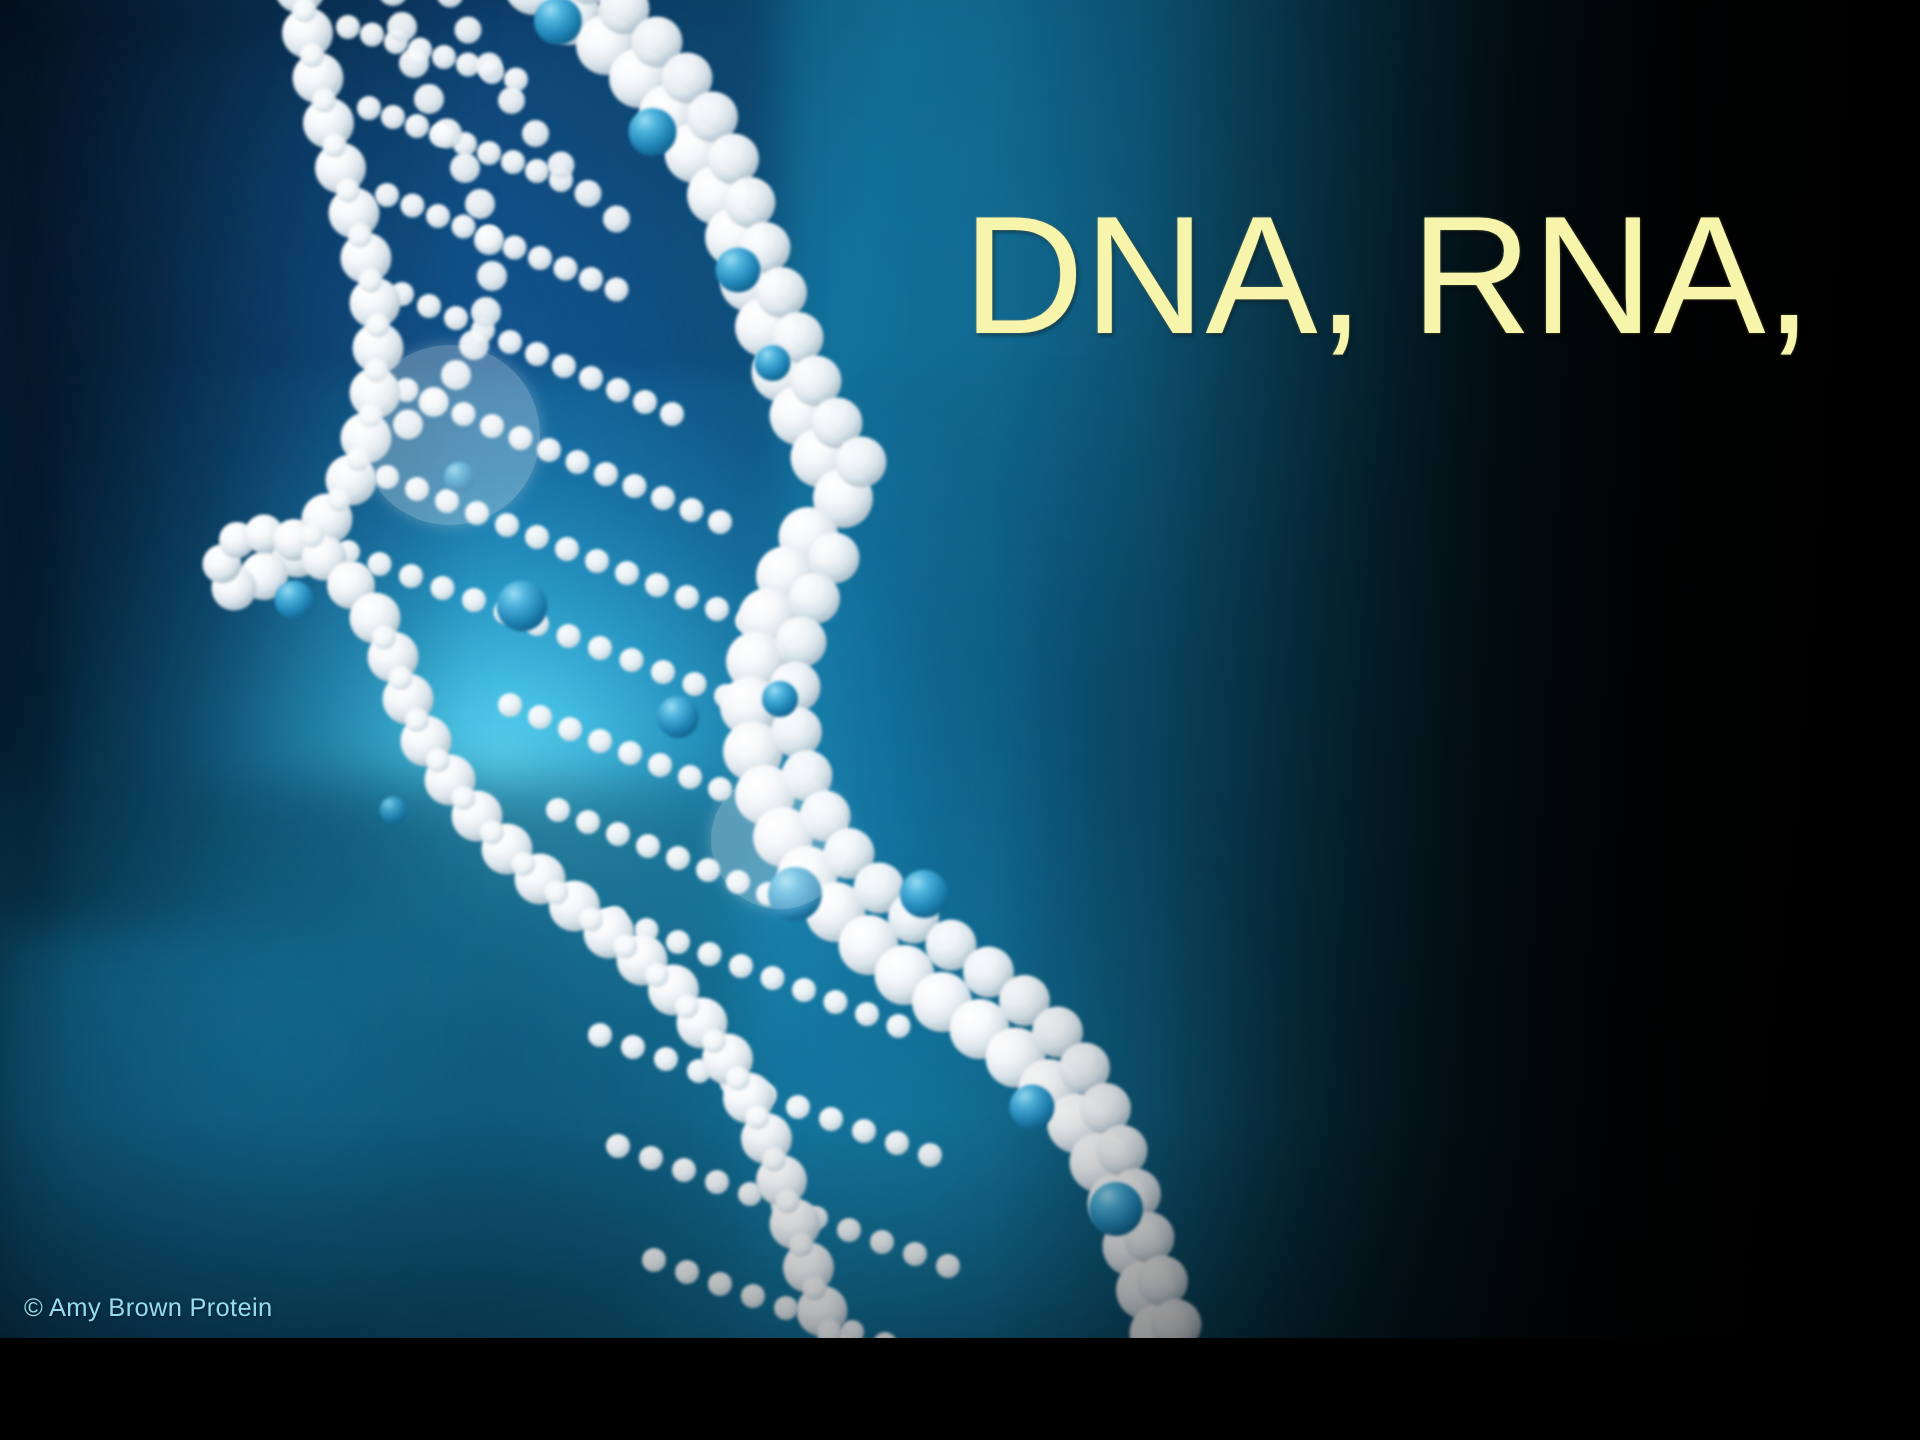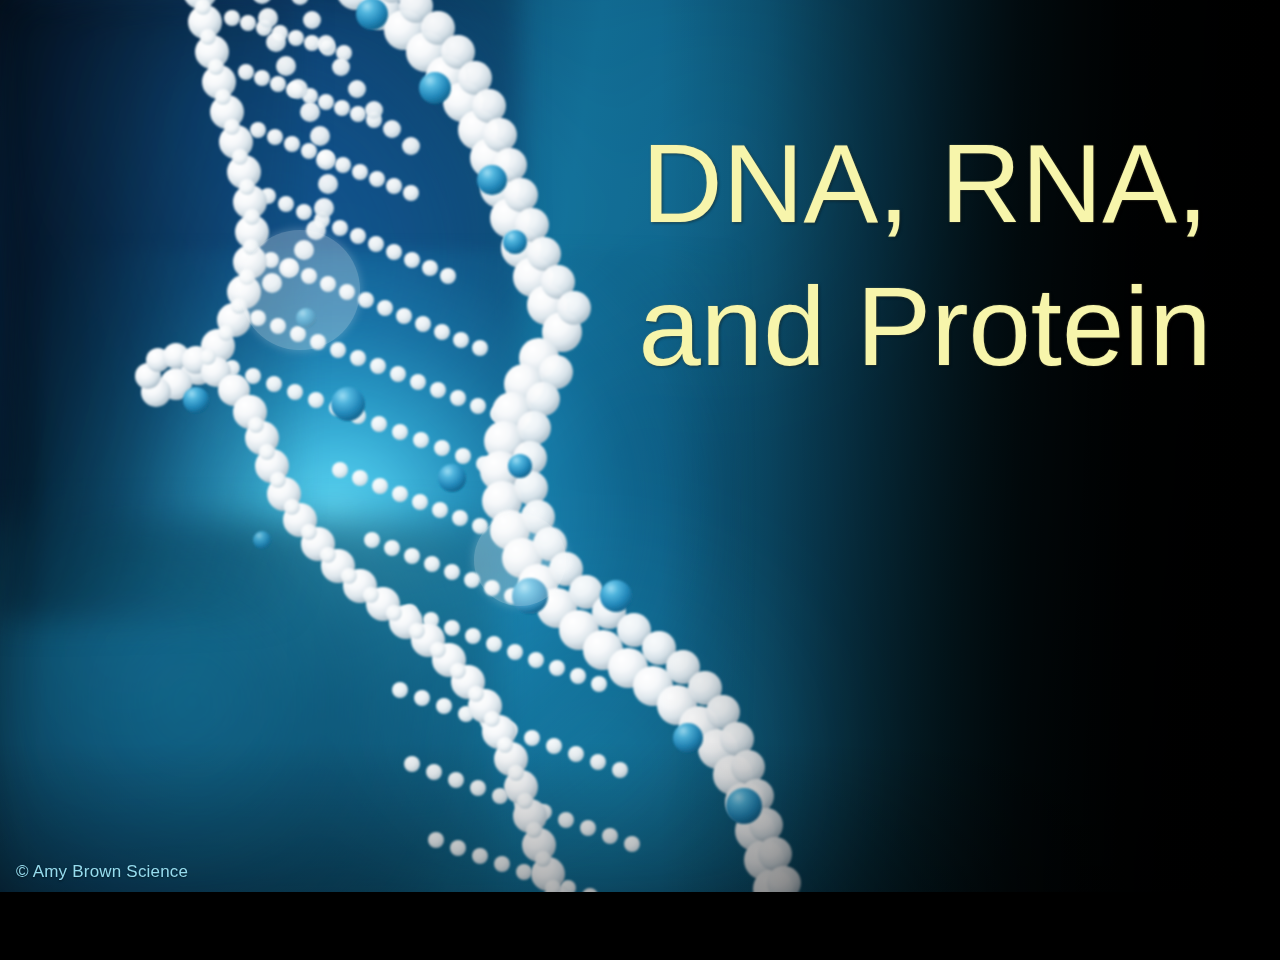--- a/index.html
+++ b/index.html
@@ -608,18 +608,17 @@
         <circle cx="520" cy="560" r="46" fill="#ffffff"></circle>
       </g>
     </svg>
   </div>
 
   <div class="bg-right-black"></div>
   <div class="bg-bottom-shade"></div>
 
   <div class="title-block">
     <div class="title-line">DNA, RNA,</div>
-    <div class="title-line">and Protein</div>
   </div>
 
-  <div class="credit">© Amy Brown Science</div>
+  <div class="credit">© Amy Brown Protein</div>
 
 </div>
 
 </body></html>

